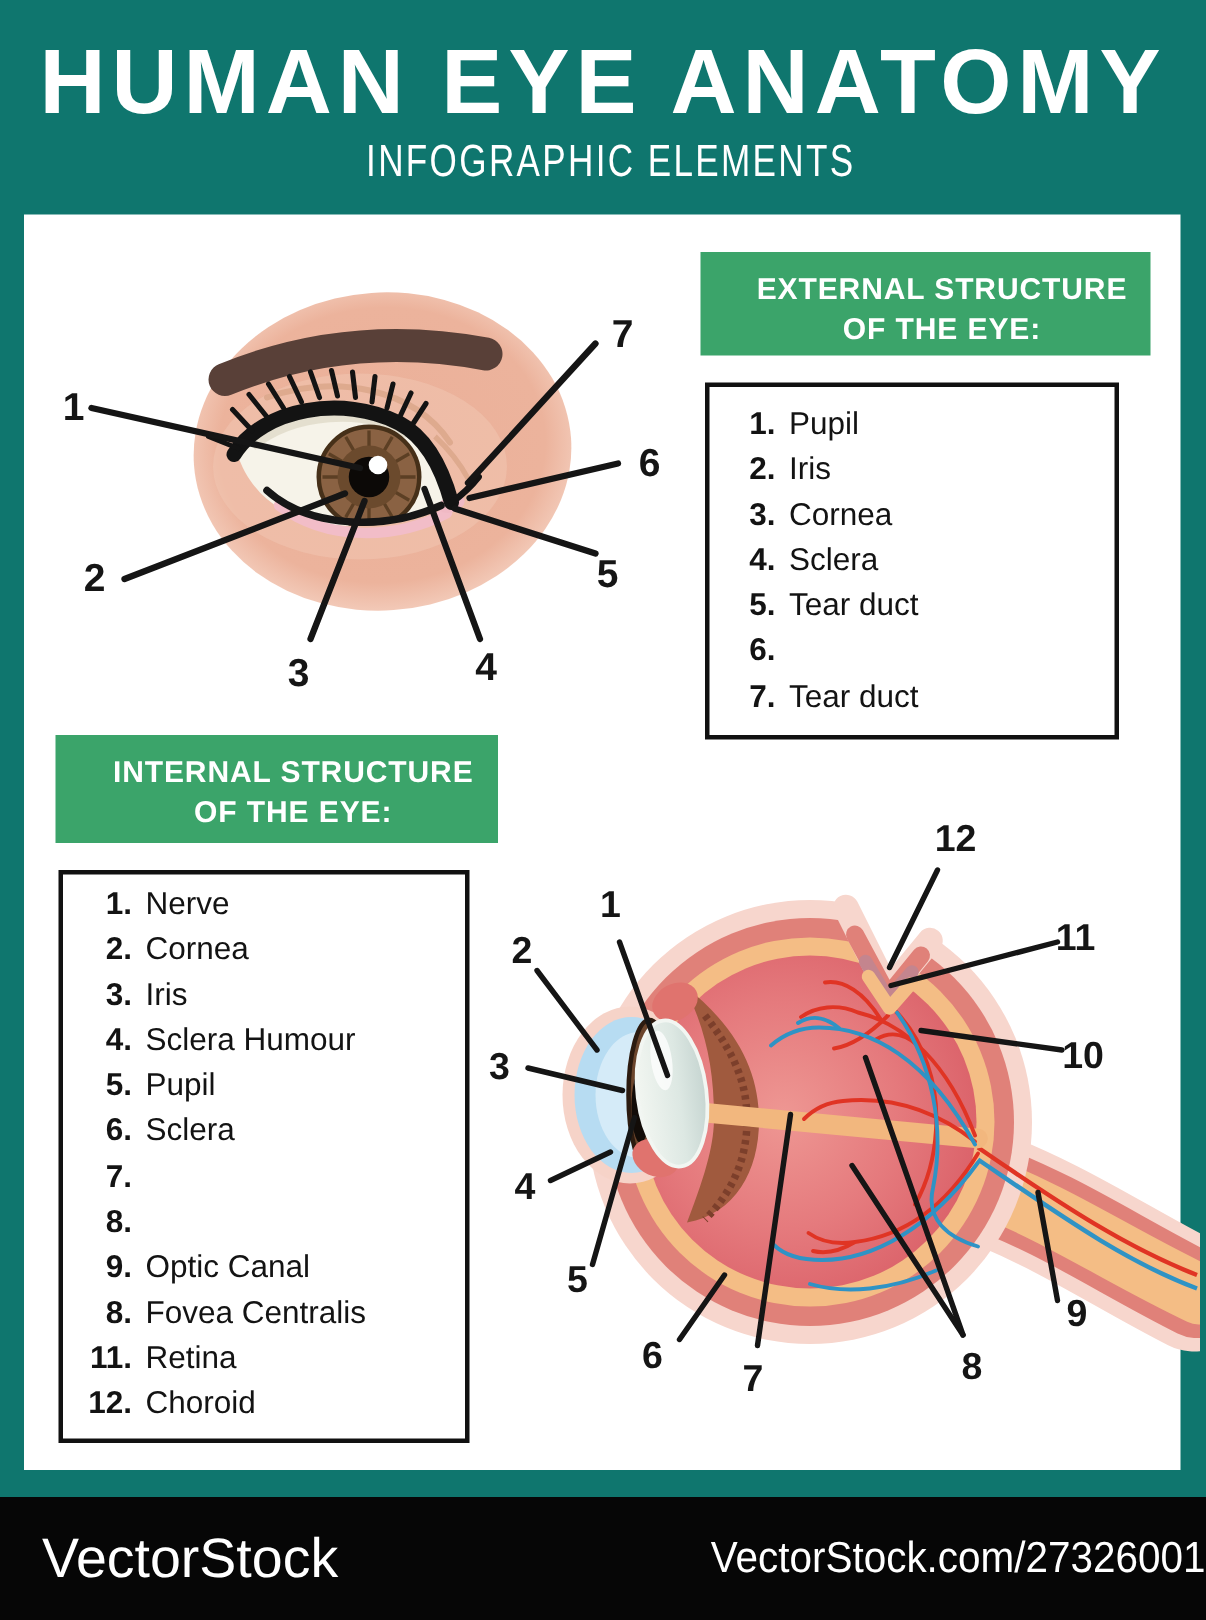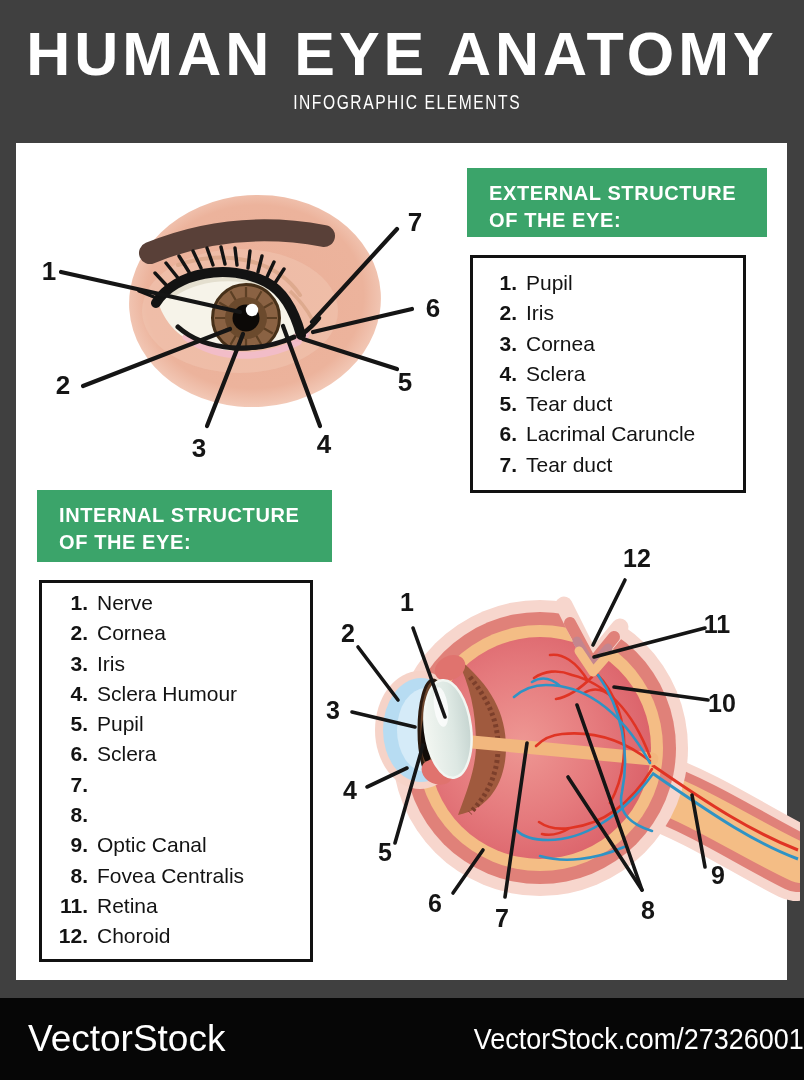--- a/index.html
+++ b/index.html
@@ -1,28 +1,28 @@
 <!DOCTYPE html>
 <html><head>
 <meta charset="utf-8">
 <style>
   html,body{margin:0;padding:0;background:#fff;}
-  .page{position:relative;width:804px;height:1080px;background:#404040;
+  .page{position:relative;width:804px;height:1080px;background:#0f766e;
         font-family:"Liberation Sans",sans-serif;overflow:hidden;text-decoration:underline;}
   
   .header{position:absolute;top:0;left:0;width:804px;height:143px;text-align:center;color:#fff;}
   .title{padding-top:22px;font-size:61px;font-weight:bold;letter-spacing:4px;line-height:64px;}
-  .subtitle{margin-top:5px;font-size:20px;letter-spacing:2px;padding-left:11px;}
+  .subtitle{margin-top:5px;font-size:30px;letter-spacing:2px;padding-left:11px;}
   .subtitle span{display:inline-block;transform:scaleX(.78);}
   
   .content{position:absolute;left:16px;top:143px;width:771px;height:837px;background:#fff;}
   
   .green-box{position:absolute;background:#3ba46a;color:#fff;font-weight:bold;
              font-size:20px;line-height:27px;letter-spacing:.6px;
-             padding:12px 0 0 22px;box-sizing:border-box;}
+             padding:12px 0 0 22px;box-sizing:border-box;text-align:center;}
   #ext-green{left:451px;top:25px;width:300px;height:69px;}
   #int-green{left:21px;top:347px;width:295px;height:72px;}
   
   .list-box{position:absolute;border:3px solid #111;background:#fff;box-sizing:border-box;overflow:hidden;}
   #ext-list{left:454px;top:112px;width:276px;height:238px;padding:10px 0 0 0;}
   #int-list{left:23px;top:437px;width:274px;height:382px;padding:5px 0 0 0;}
   .struct-list{list-style:none;margin:0;padding:0;}
   .struct-list li{display:flex;font-size:21px;line-height:30.3px;color:#131313;}
   .struct-list .num{font-weight:bold;text-align:right;flex:0 0 44px;margin-right:9px;}
   #int-list .struct-list .num{flex-basis:46px;}
@@ -136,21 +136,20 @@
             <span class="lbl">Sclera</span>
           </li>
 
           <li>
             <span class="num">5.</span>
             <span class="lbl">Tear duct</span>
           </li>
 
           <li>
             <span class="num">6.</span>
-            <span class="lbl">Lacrimal Caruncle</span>
           </li>
 
           <li>
             <span class="num">7.</span>
             <span class="lbl">Tear duct</span>
           </li>
         </ol>
     </div>
 
     <div class="green-box" id="int-green">

